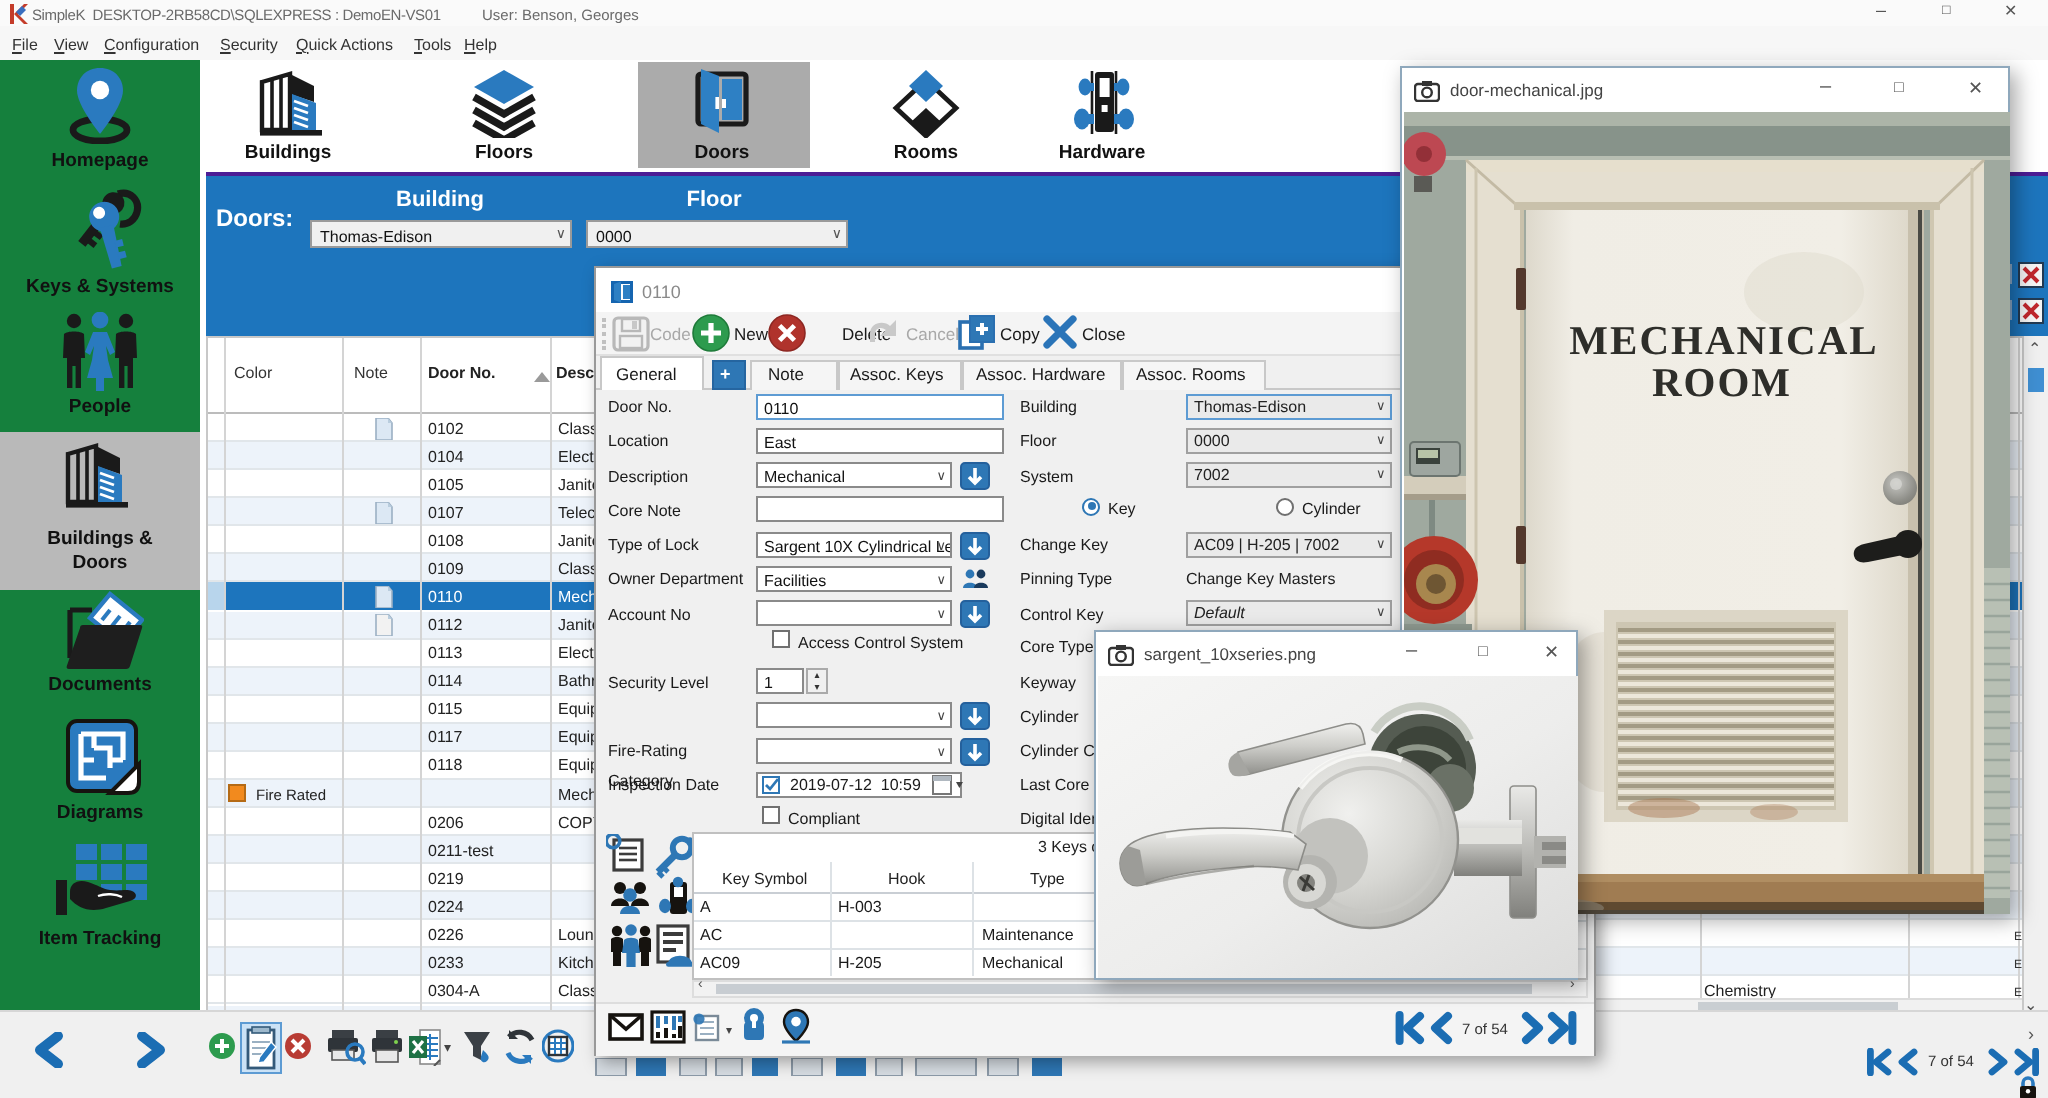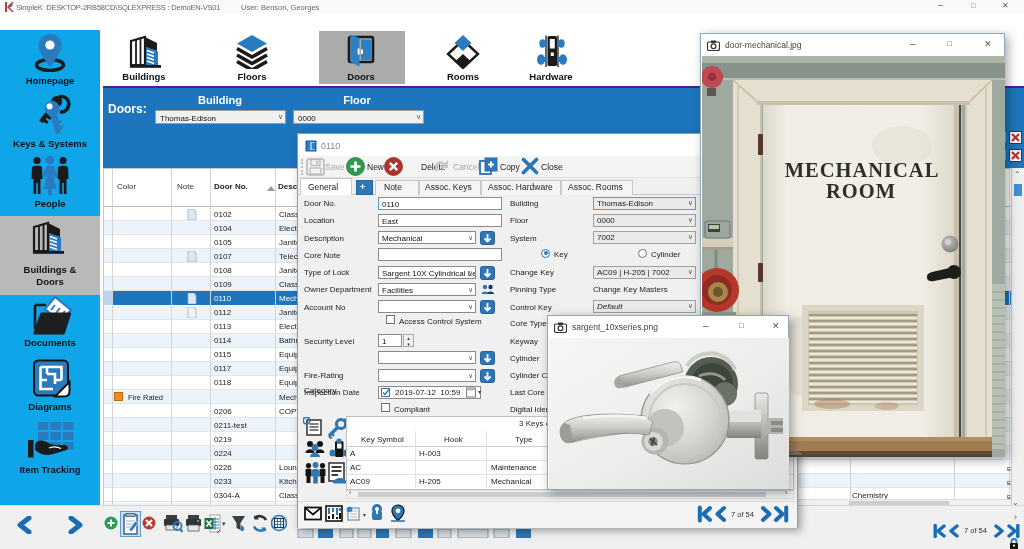--- a/index.html
+++ b/index.html
@@ -17,22 +17,31 @@
       <path d="M4 6 L9 1 L11 1 L6 6 L11 11 L9 11 Z" fill="#c43c2a"></path>
       <path d="M5 5 L8 2 L10 4 L7 7 Z" fill="#3a6fbf"></path>
     </svg>
     <span class="abs" style="left:16px;top:2.5px;font-size:7.5px;color:#6a6a6a;letter-spacing:-0.2px;">SimpleK&nbsp; DESKTOP-2RB58CD\SQLEXPRESS : DemoEN-VS01</span>
     <span class="abs" style="left:241px;top:2.5px;font-size:7.5px;color:#6a6a6a;">User: Benson, Georges</span>
     <span class="abs" style="left:938px;top:0px;font-size:9px;color:#555;">–</span>
     <span class="abs" style="left:971px;top:1.5px;font-size:7px;color:#555;">□</span>
     <span class="abs" style="left:1002px;top:1px;font-size:8px;color:#555;">✕</span>
   </div>
 
-
-  <div class="abs" id="sidebar" style="left:0;top:30px;width:100px;height:519px;background:#0ea5e9;">
+  <div class="abs" style="left:0;top:13px;width:1024px;height:17px;background:#f7f7f7;font-size:8px;color:#333;">
+    <span class="abs" style="left:6px;top:5px;"><u>F</u>ile</span>
+    <span class="abs" style="left:27px;top:5px;"><u>V</u>iew</span>
+    <span class="abs" style="left:52px;top:5px;"><u>C</u>onfiguration</span>
+    <span class="abs" style="left:110px;top:5px;"><u>S</u>ecurity</span>
+    <span class="abs" style="left:148px;top:5px;"><u>Q</u>uick Actions</span>
+    <span class="abs" style="left:207px;top:5px;"><u>T</u>ools</span>
+    <span class="abs" style="left:232px;top:5px;"><u>H</u>elp</span>
+  </div>
+
+  <div class="abs" id="sidebar" style="left:0;top:30px;width:100px;height:519px;background:#15803d;">
 
     <svg class="abs" style="left:31px;top:3px;" width="38" height="39" viewBox="0 0 38 39">
       <ellipse cx="19" cy="32" rx="13.5" ry="5.5" fill="none" stroke="#1a1a1a" stroke-width="3.4"></ellipse>
       <path d="M19 1 C12 1 7.5 6 7.5 12.3 C7.5 20 19 34 19 34 C19 34 30.5 20 30.5 12.3 C30.5 6 26 1 19 1 Z" fill="#2a7abf"></path>
       <circle cx="19" cy="12" r="4.6" fill="#fff"></circle>
     </svg>
     <span class="abs" style="left:0;top:45px;width:100px;text-align:center;font-weight:bold;font-size:9.5px;color:#111;">Homepage</span>
 
     <svg class="abs" style="left:29px;top:64px;" width="42" height="42" viewBox="0 0 42 42">
       <path d="M30 3 C36 1 41 6 39.5 12 C38.5 16 35 18.5 31 18 " stroke="#1a1a1a" stroke-width="3.6" fill="none"></path>
@@ -464,21 +473,21 @@
     </svg>
     <span class="abs" style="left:23px;top:7px;font-size:9px;color:#8a8a8a;">0110</span>
     <div class="abs" style="left:0;top:22px;width:499px;height:22px;background:#f4f4f4;border-bottom:1px solid #e0e0e0;"></div>
     <div class="abs" style="left:3px;top:25px;width:1px;height:16px;border-left:2px dotted #c0c0c0;"></div>
     <svg class="abs" style="left:8px;top:24px;" width="19" height="18" viewBox="0 0 19 18">
       <rect x="1" y="1" width="17" height="16" rx="2" fill="#f2f2f2" stroke="#b8b8b8" stroke-width="1.6"></rect>
       <rect x="5" y="1.5" width="9" height="6" fill="#f2f2f2" stroke="#b8b8b8" stroke-width="1.2"></rect>
       <rect x="10" y="2.5" width="2.5" height="4" fill="#c8c8c8"></rect>
       <rect x="4" y="10" width="11" height="6" fill="#f2f2f2" stroke="#b8b8b8" stroke-width="1.2"></rect>
     </svg>
-    <span class="abs" style="left:27px;top:28px;font-size:8.5px;color:#a8a8a8;">Save</span>
+    <span class="abs" style="left:27px;top:28px;font-size:8.5px;color:#a8a8a8;">Code</span>
     <svg class="abs" style="left:48px;top:23px;" width="19" height="19" viewBox="0 0 19 19">
       <circle cx="9.5" cy="9.5" r="9" fill="#2d9b4e" stroke="#1e7a39" stroke-width="0.8"></circle>
       <path d="M9.5 4.5 L9.5 14.5 M4.5 9.5 L14.5 9.5" stroke="#fff" stroke-width="2.6"></path>
     </svg>
     <span class="abs" style="left:69px;top:28px;font-size:8.5px;color:#1a1a1a;">New</span>
     <svg class="abs" style="left:86px;top:23px;" width="19" height="19" viewBox="0 0 19 19">
       <circle cx="9.5" cy="9.5" r="9" fill="#b0332c" stroke="#8d2722" stroke-width="0.8"></circle>
       <path d="M5.8 5.8 L13.2 13.2 M13.2 5.8 L5.8 13.2" stroke="#fff" stroke-width="2.4"></path>
     </svg>
     <span class="abs" style="left:107px;top:28px;font-size:8.5px;color:#1a1a1a;padding-left:16px;">Delete</span>

